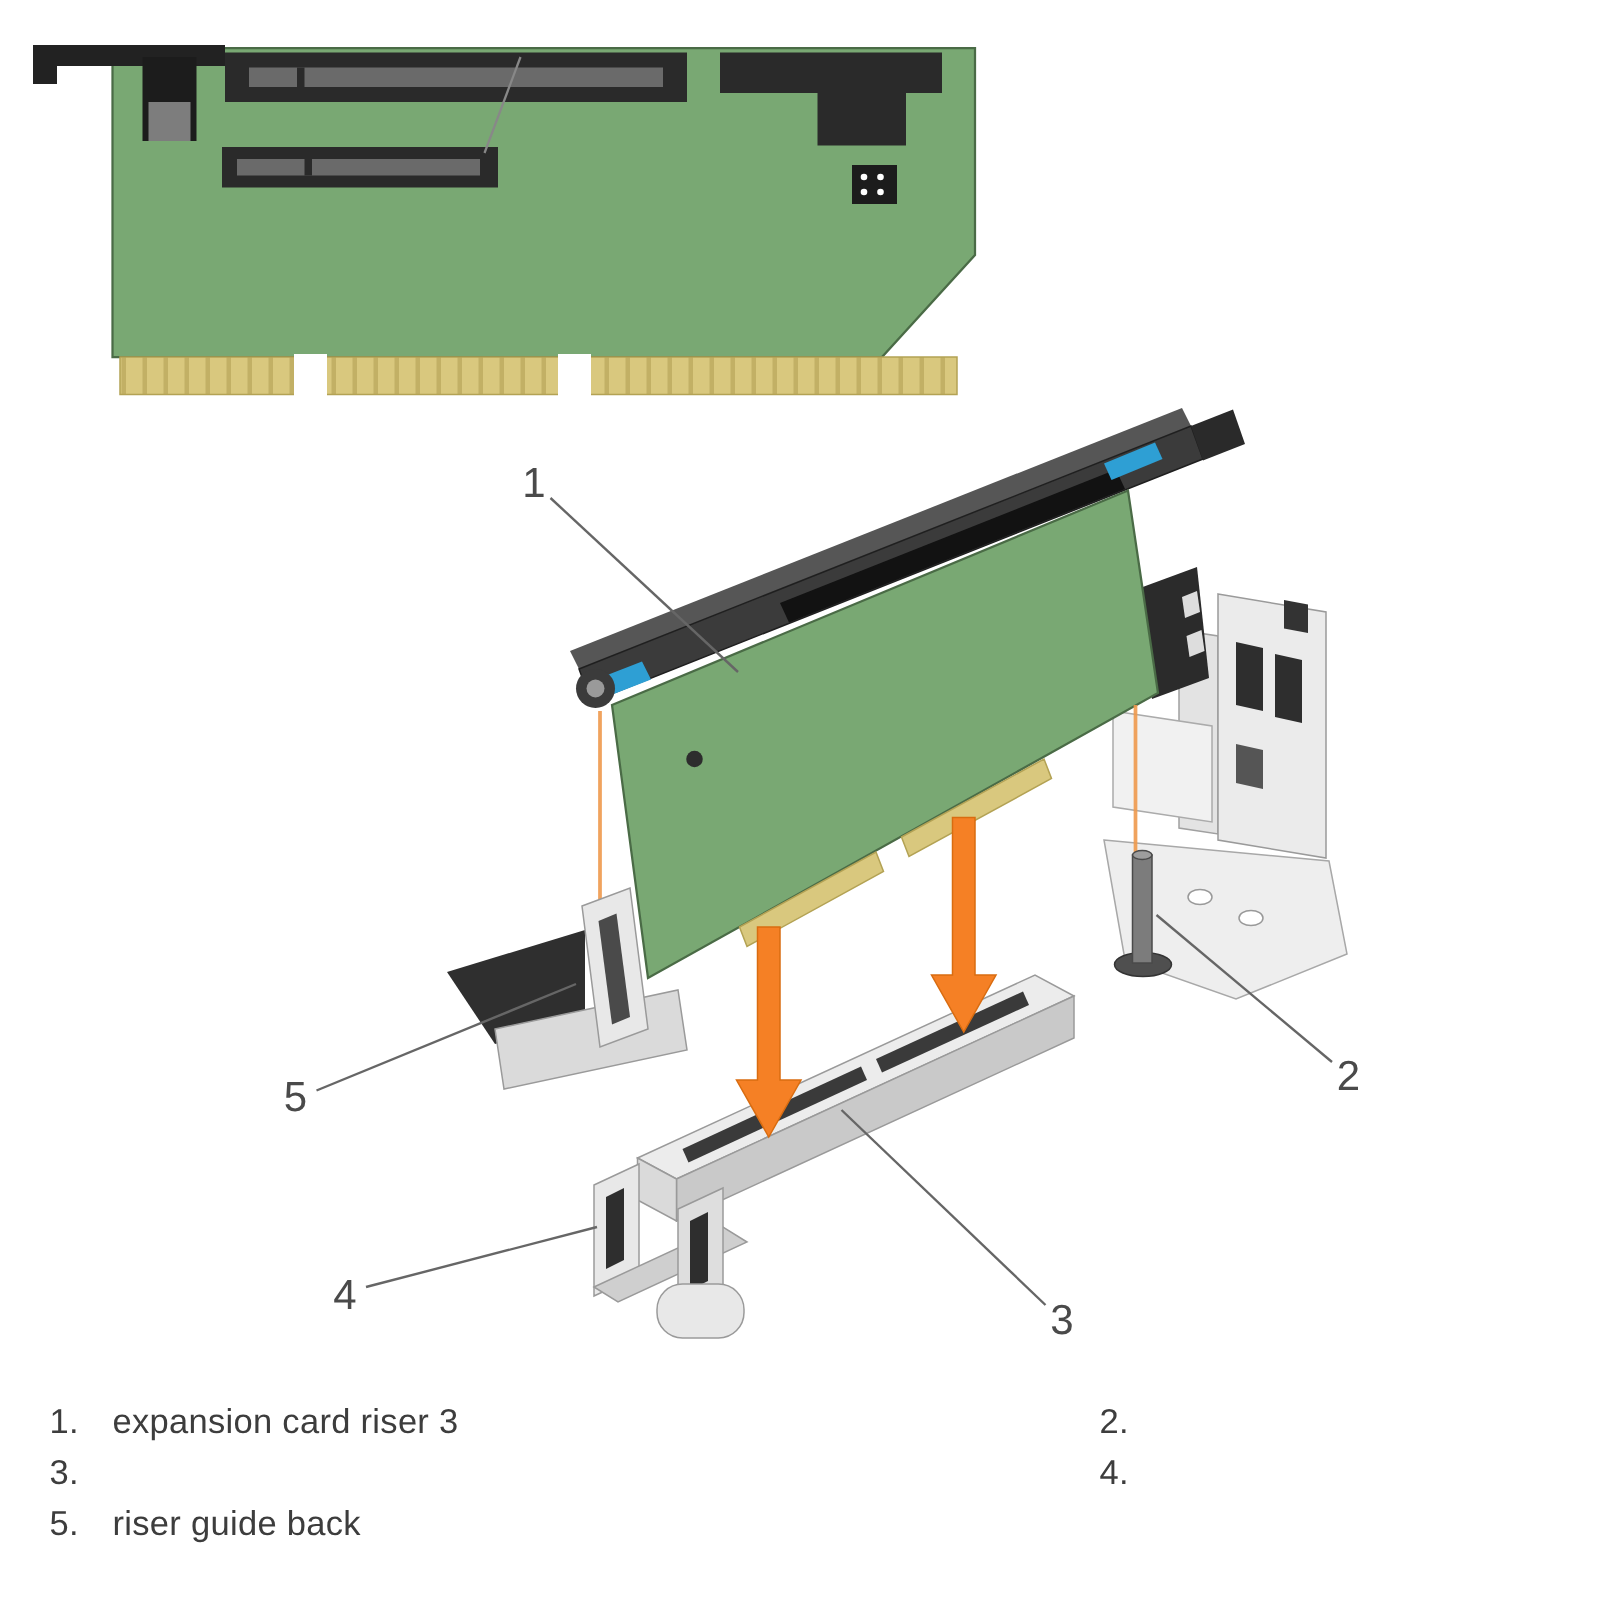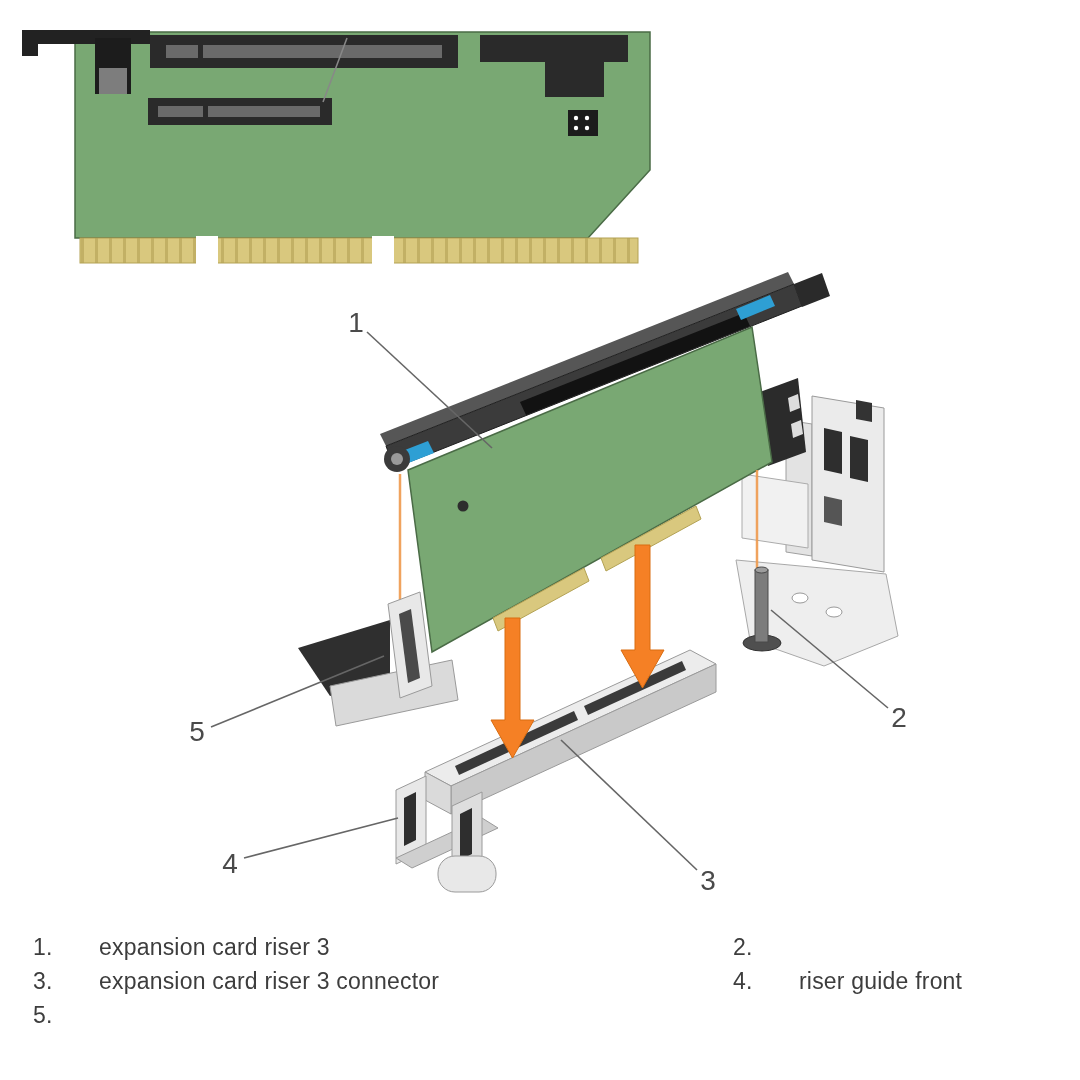--- a/index.html
+++ b/index.html
@@ -24,21 +24,21 @@
   .legend-row {
     display: flex;
     align-items: flex-start;
     margin-bottom: 11px;
     font-size: 23px;
     line-height: 23px;
     color: #3d3d3d;
     letter-spacing: 0.2px;
   }
   .legend-num { width: 42px; flex: 0 0 auto; }
-  .legend-label { flex: 1 1 auto; margin-left: 24px; }
+  .legend-label { flex: 1 1 auto; }
 </style>
 </head>
 <body>
 
 <div class="page">
 
   <svg width="1080" height="1080" viewBox="0 0 1080 1080">
 
     <defs>
       <pattern id="fingers" width="14" height="26" patternUnits="userSpaceOnUse">
@@ -175,30 +175,29 @@
   </svg>
 
   <div>
     <div class="legend-col-left">
       <div class="legend-row">
         <span class="legend-num">1.</span>
         <span class="legend-label">expansion card riser 3</span>
       </div>
       <div class="legend-row">
         <span class="legend-num">3.</span>
-        <span class="legend-label">expansion card riser 3 connector</span>
       </div>
       <div class="legend-row">
         <span class="legend-num">5.</span>
+        <span class="legend-label">riser guide back</span>
       </div>
     </div>
     <div class="legend-col-right">
       <div class="legend-row">
         <span class="legend-num">2.</span>
       </div>
       <div class="legend-row">
         <span class="legend-num">4.</span>
-        <span class="legend-label">riser guide front</span>
       </div>
     </div>
   </div>
 
 </div>
 
 </body></html>

